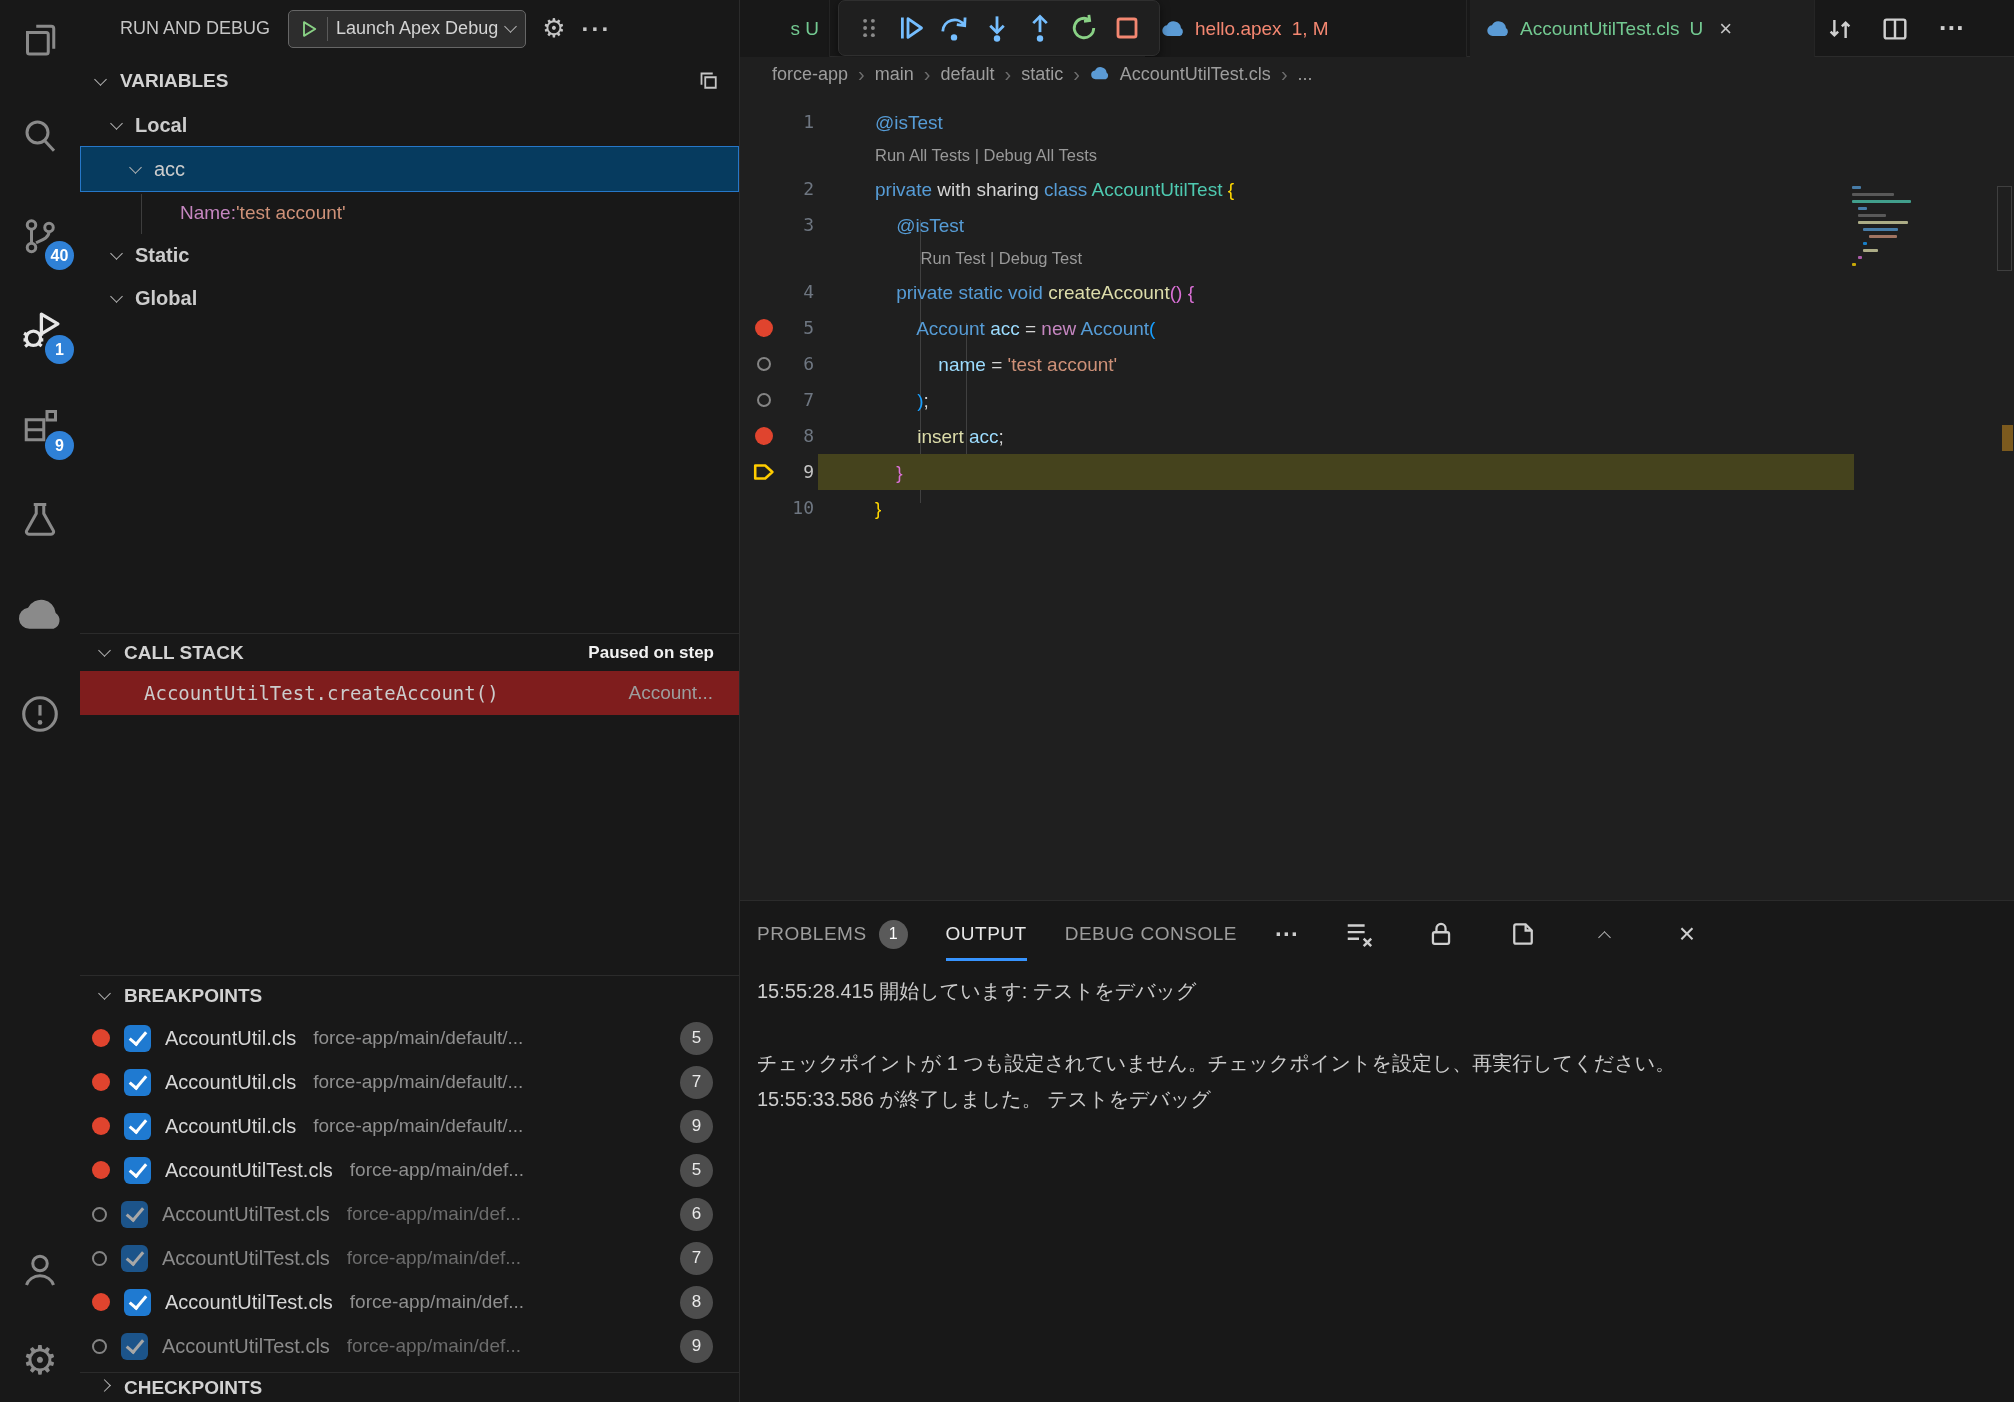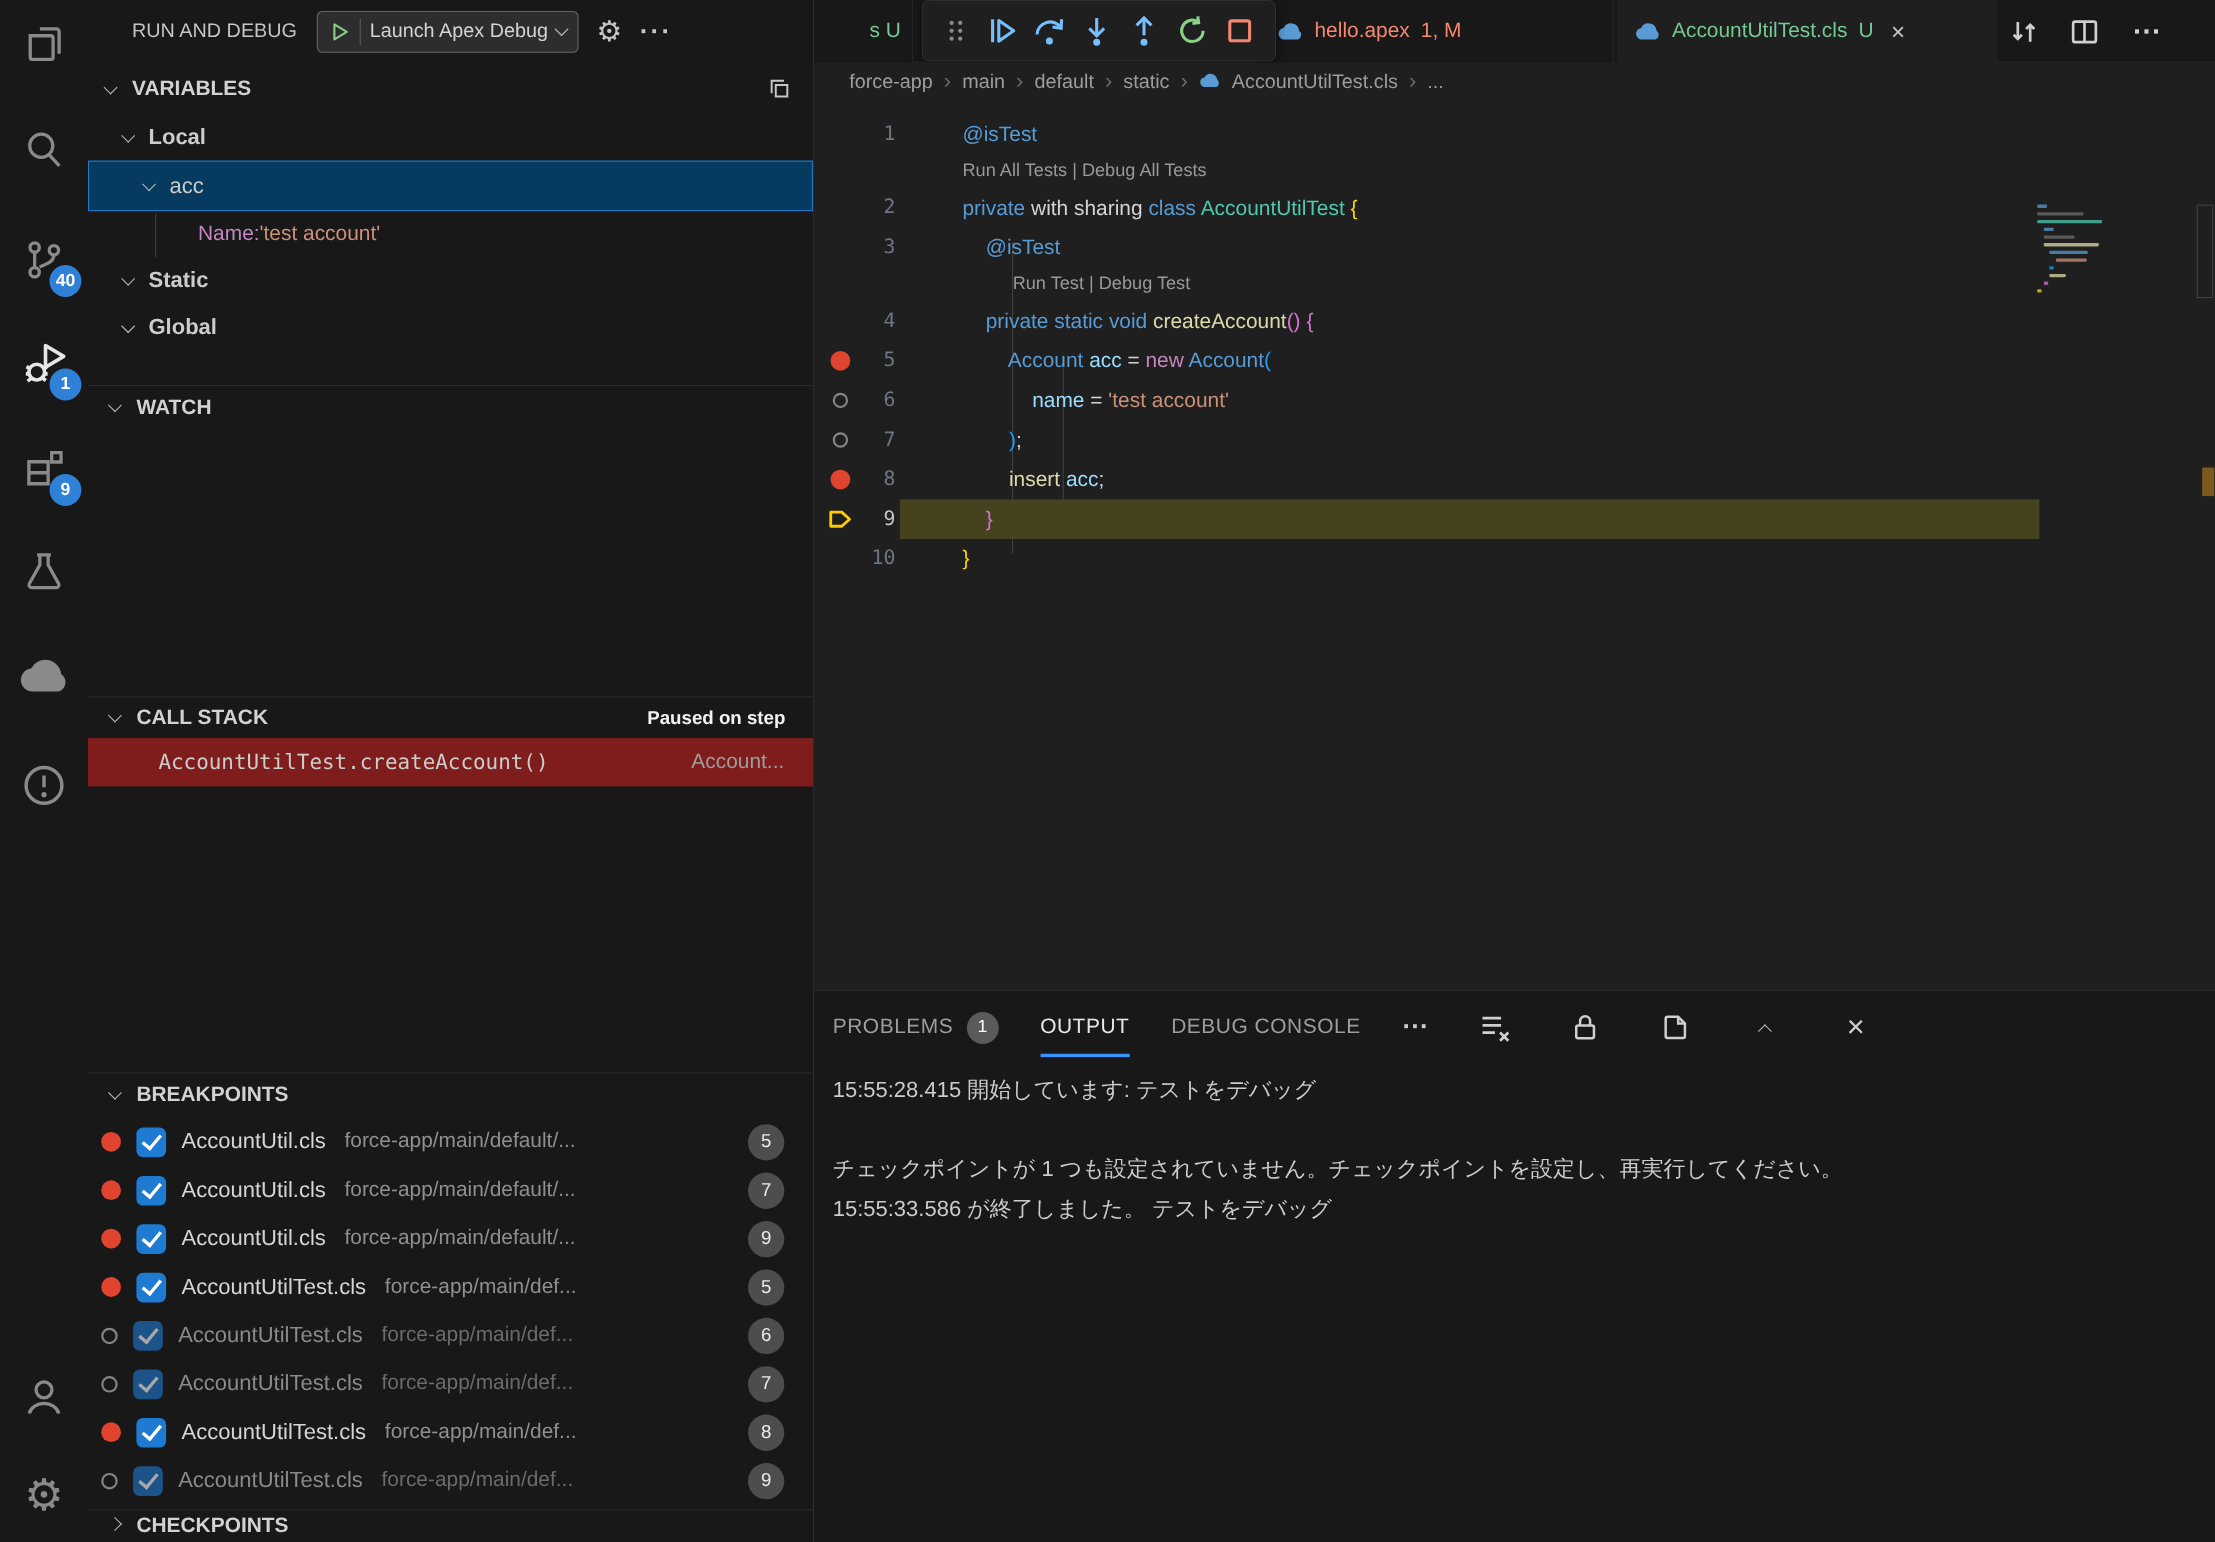--- a/index.html
+++ b/index.html
@@ -211,24 +211,20 @@
     </div>
     <div class="trow" style="top:234px;height:42px;padding-left:32px;">
       <span class="chev" style="margin-right:14px"></span>
       <span class="scopelbl">Static</span>
     </div>
     <div class="trow" style="top:277px;height:42px;padding-left:32px;">
       <span class="chev" style="margin-right:14px"></span>
       <span class="scopelbl">Global</span>
     </div>
 
-    <div class="sec-head sec-border" style="top:350px;height:40px;padding-left:20px;">
-      <span class="chev"></span>
-      <span>WATCH</span>
-    </div>
 
     <div class="sec-head sec-border" style="top:633px;height:38px;padding-left:20px;">
       <span class="chev"></span>
       <span>CALL STACK</span>
       <span class="paused">Paused on step</span>
     </div>
     <div class="cs-frame" style="top:671px;">
       <span class="fn mono">AccountUtilTest.createAccount()</span>
       <span class="file">Account...</span>
     </div>

